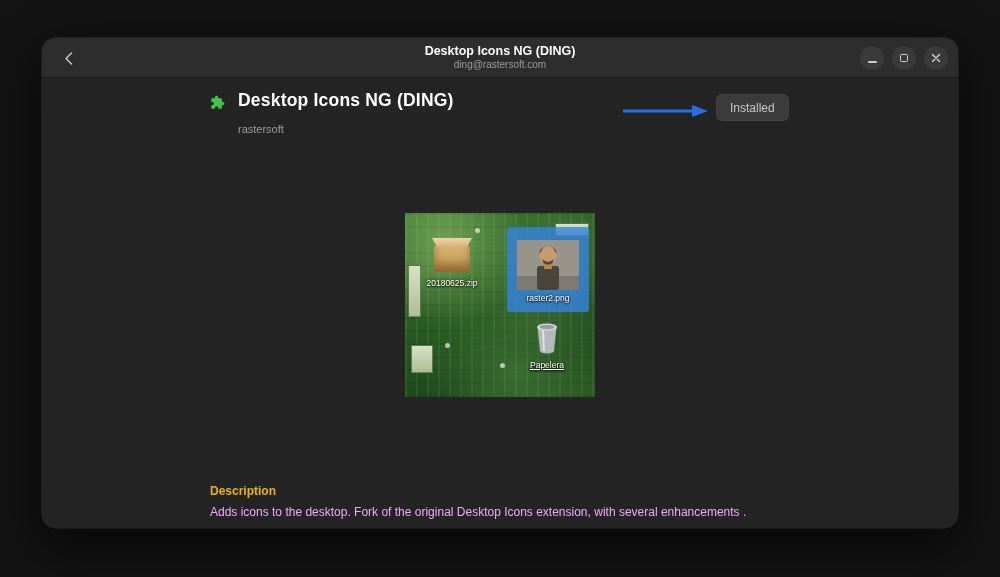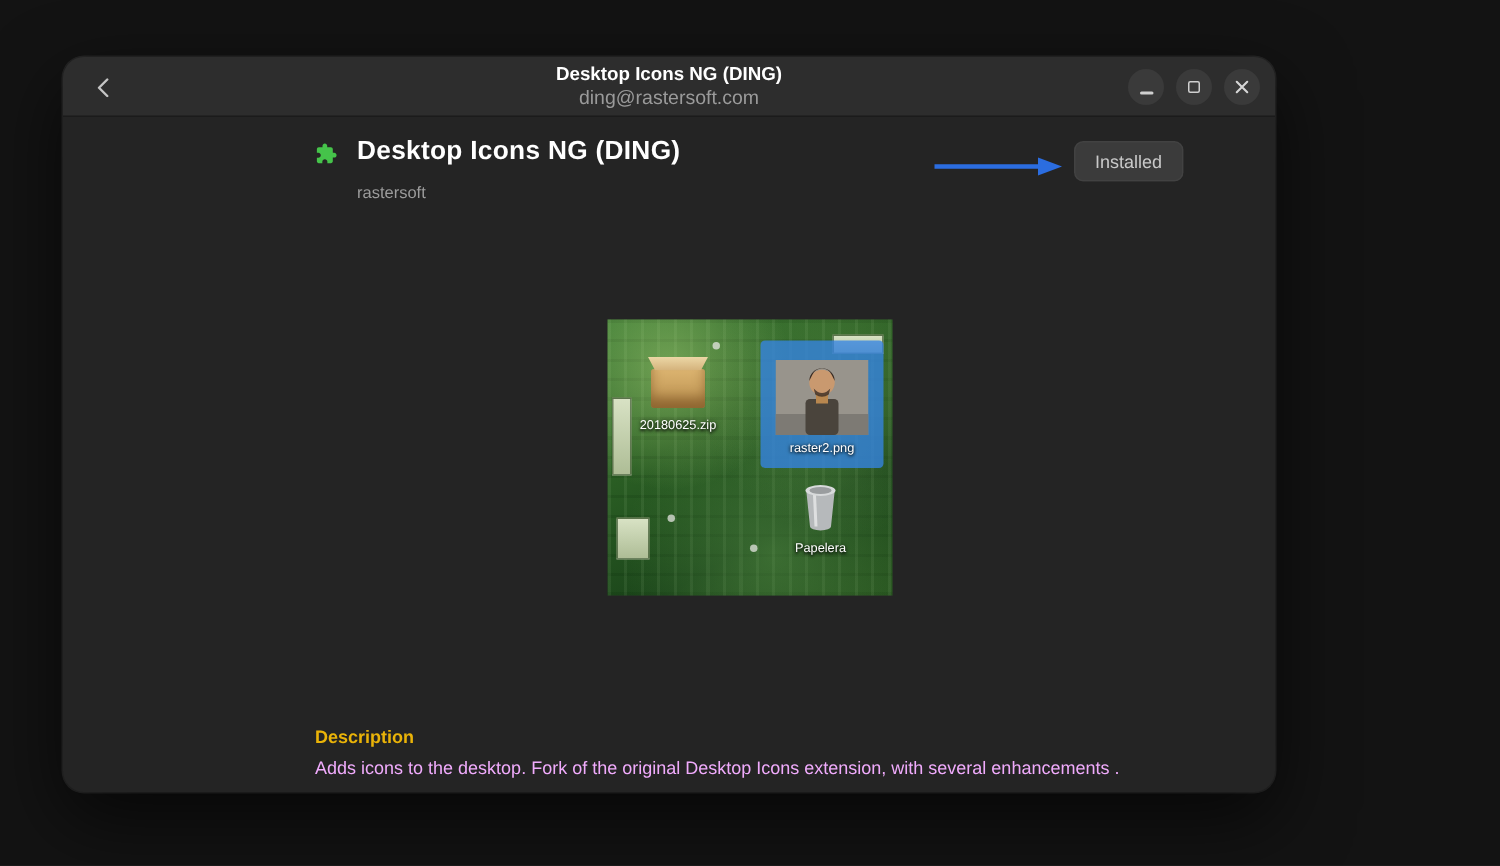--- a/index.html
+++ b/index.html
@@ -6,39 +6,39 @@
   html,body { width:1000px; height:577px; }
   body {
     background:#131313;
     font-family:"Liberation Sans", sans-serif;
     position:relative;
     overflow:hidden;
   }
 
   
   .window {
-    position:absolute; left:42px; top:38px; width:808px; height:490px;
+    position:absolute; left:42px; top:38px; width:916px; height:490px;
     background:#242424; border-radius:14px; overflow:hidden;
     box-shadow:0 0 0 1px rgba(255,255,255,0.07), 0 18px 50px rgba(0,0,0,0.65);
   }
 
   
   .headerbar {
     position:relative; height:40px; background:#2d2d2d;
     border-bottom:1px solid #1b1b1b;
     display:flex; align-items:center; justify-content:center;
   }
   .back-btn {
     position:absolute; left:14px; top:8px; width:24px; height:24px;
     background:transparent; border:none; cursor:pointer;
     display:flex; align-items:center; justify-content:center;
   }
   .hb-center { text-align:center; line-height:1.15; }
   .hb-title { font-size:12.5px; font-weight:700; color:#ffffff; }
-  .hb-subtitle { font-size:13px; color:#9a9a9a; margin-top:1px; }
+  .hb-subtitle { font-size:10px; color:#9a9a9a; margin-top:1px; }
   .wc { position:absolute; right:10px; top:8px; display:flex; gap:8px; }
   .wc-btn {
     width:24px; height:24px; border-radius:50%; background:#3a3a3a;
     border:none; cursor:pointer; display:flex; align-items:center; justify-content:center;
   }
   .wc-min { width:9px; height:2px; background:#cfcfcf; border-radius:1px; transform:translateY(4px); display:block; }
   .wc-max { width:8px; height:8px; border:1.5px solid #cfcfcf; border-radius:1.5px; display:block; }
 
   
   .ext-header { position:absolute; left:168px; top:52px; display:flex; gap:13px; align-items:flex-start; }
@@ -93,21 +93,21 @@
   }
   .item-zip .shot-label { margin-top:7px; }
 
   .item-selected {
     left:102px; top:14px; width:82px; height:85px;
     background:rgba(53,132,228,0.78); border-radius:3px; padding-top:13px;
   }
   .item-selected .shot-label { margin-top:4px; }
 
   .item-trash { left:112px; top:108px; width:60px; }
-  .item-trash .shot-label { margin-top:6px; }
+  .item-trash .shot-label { margin-top:6px;text-decoration:underline; }
 
   
   .desc { position:absolute; left:168px; top:446px; width:720px; }
   .desc-h { font-size:12px; font-weight:700; color:#eab308; margin-bottom:7px; }
   .desc-b { font-size:12px; color:#f0abfc; }
 </style>
 </head>
 <body>
 
 <div class="window">

